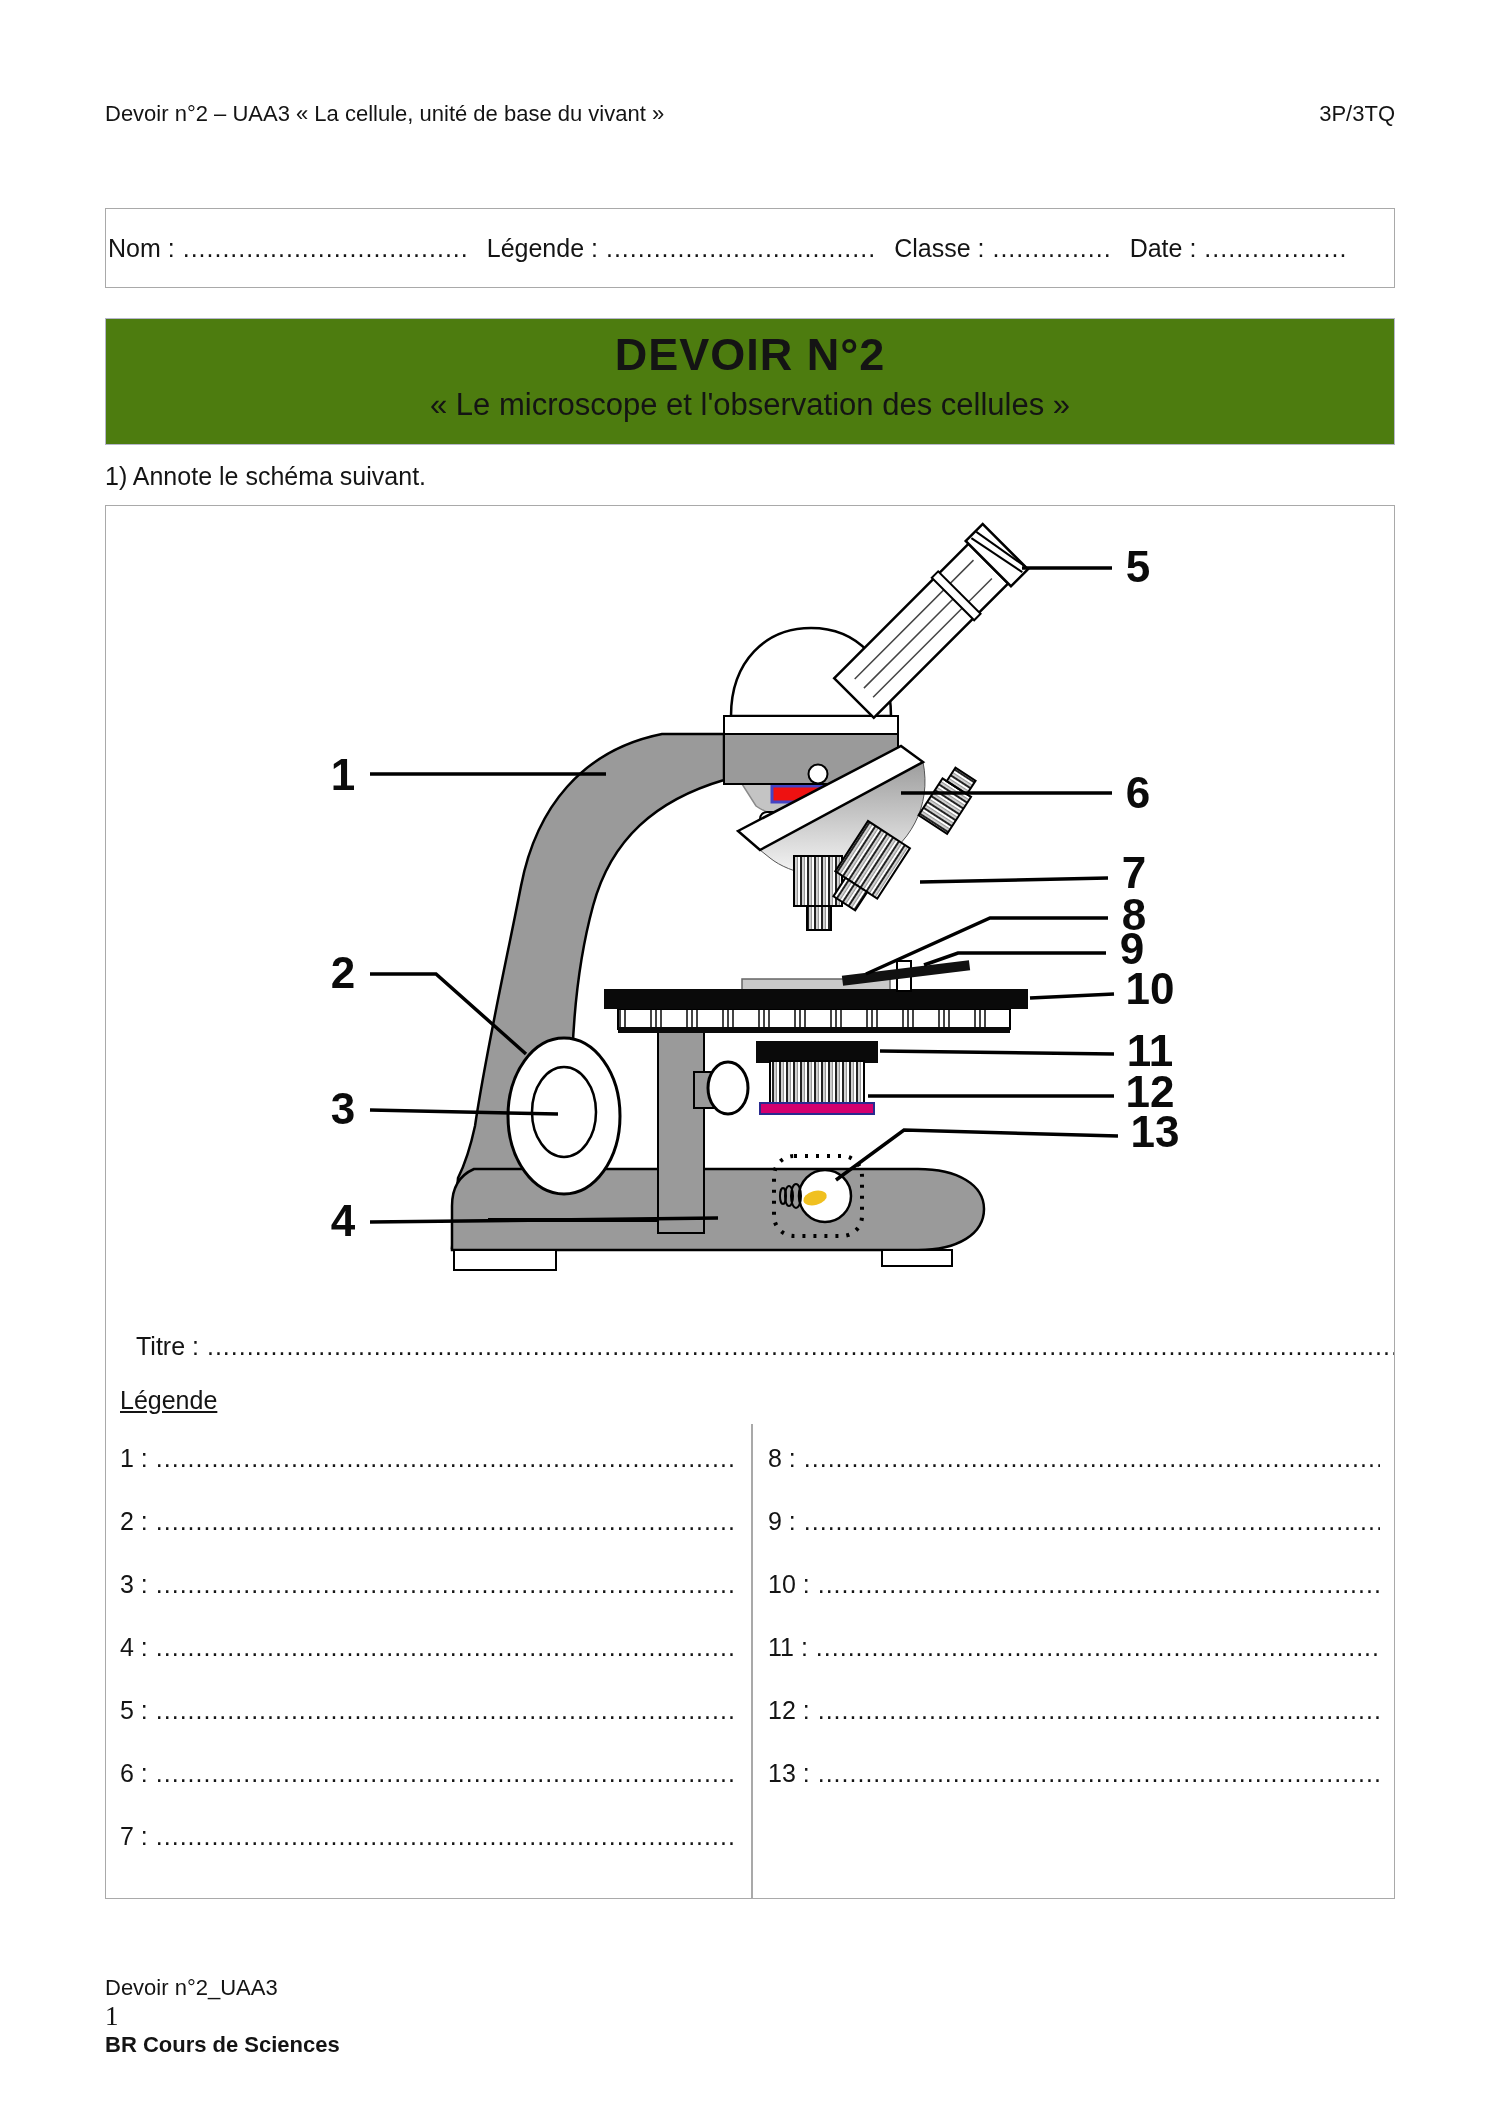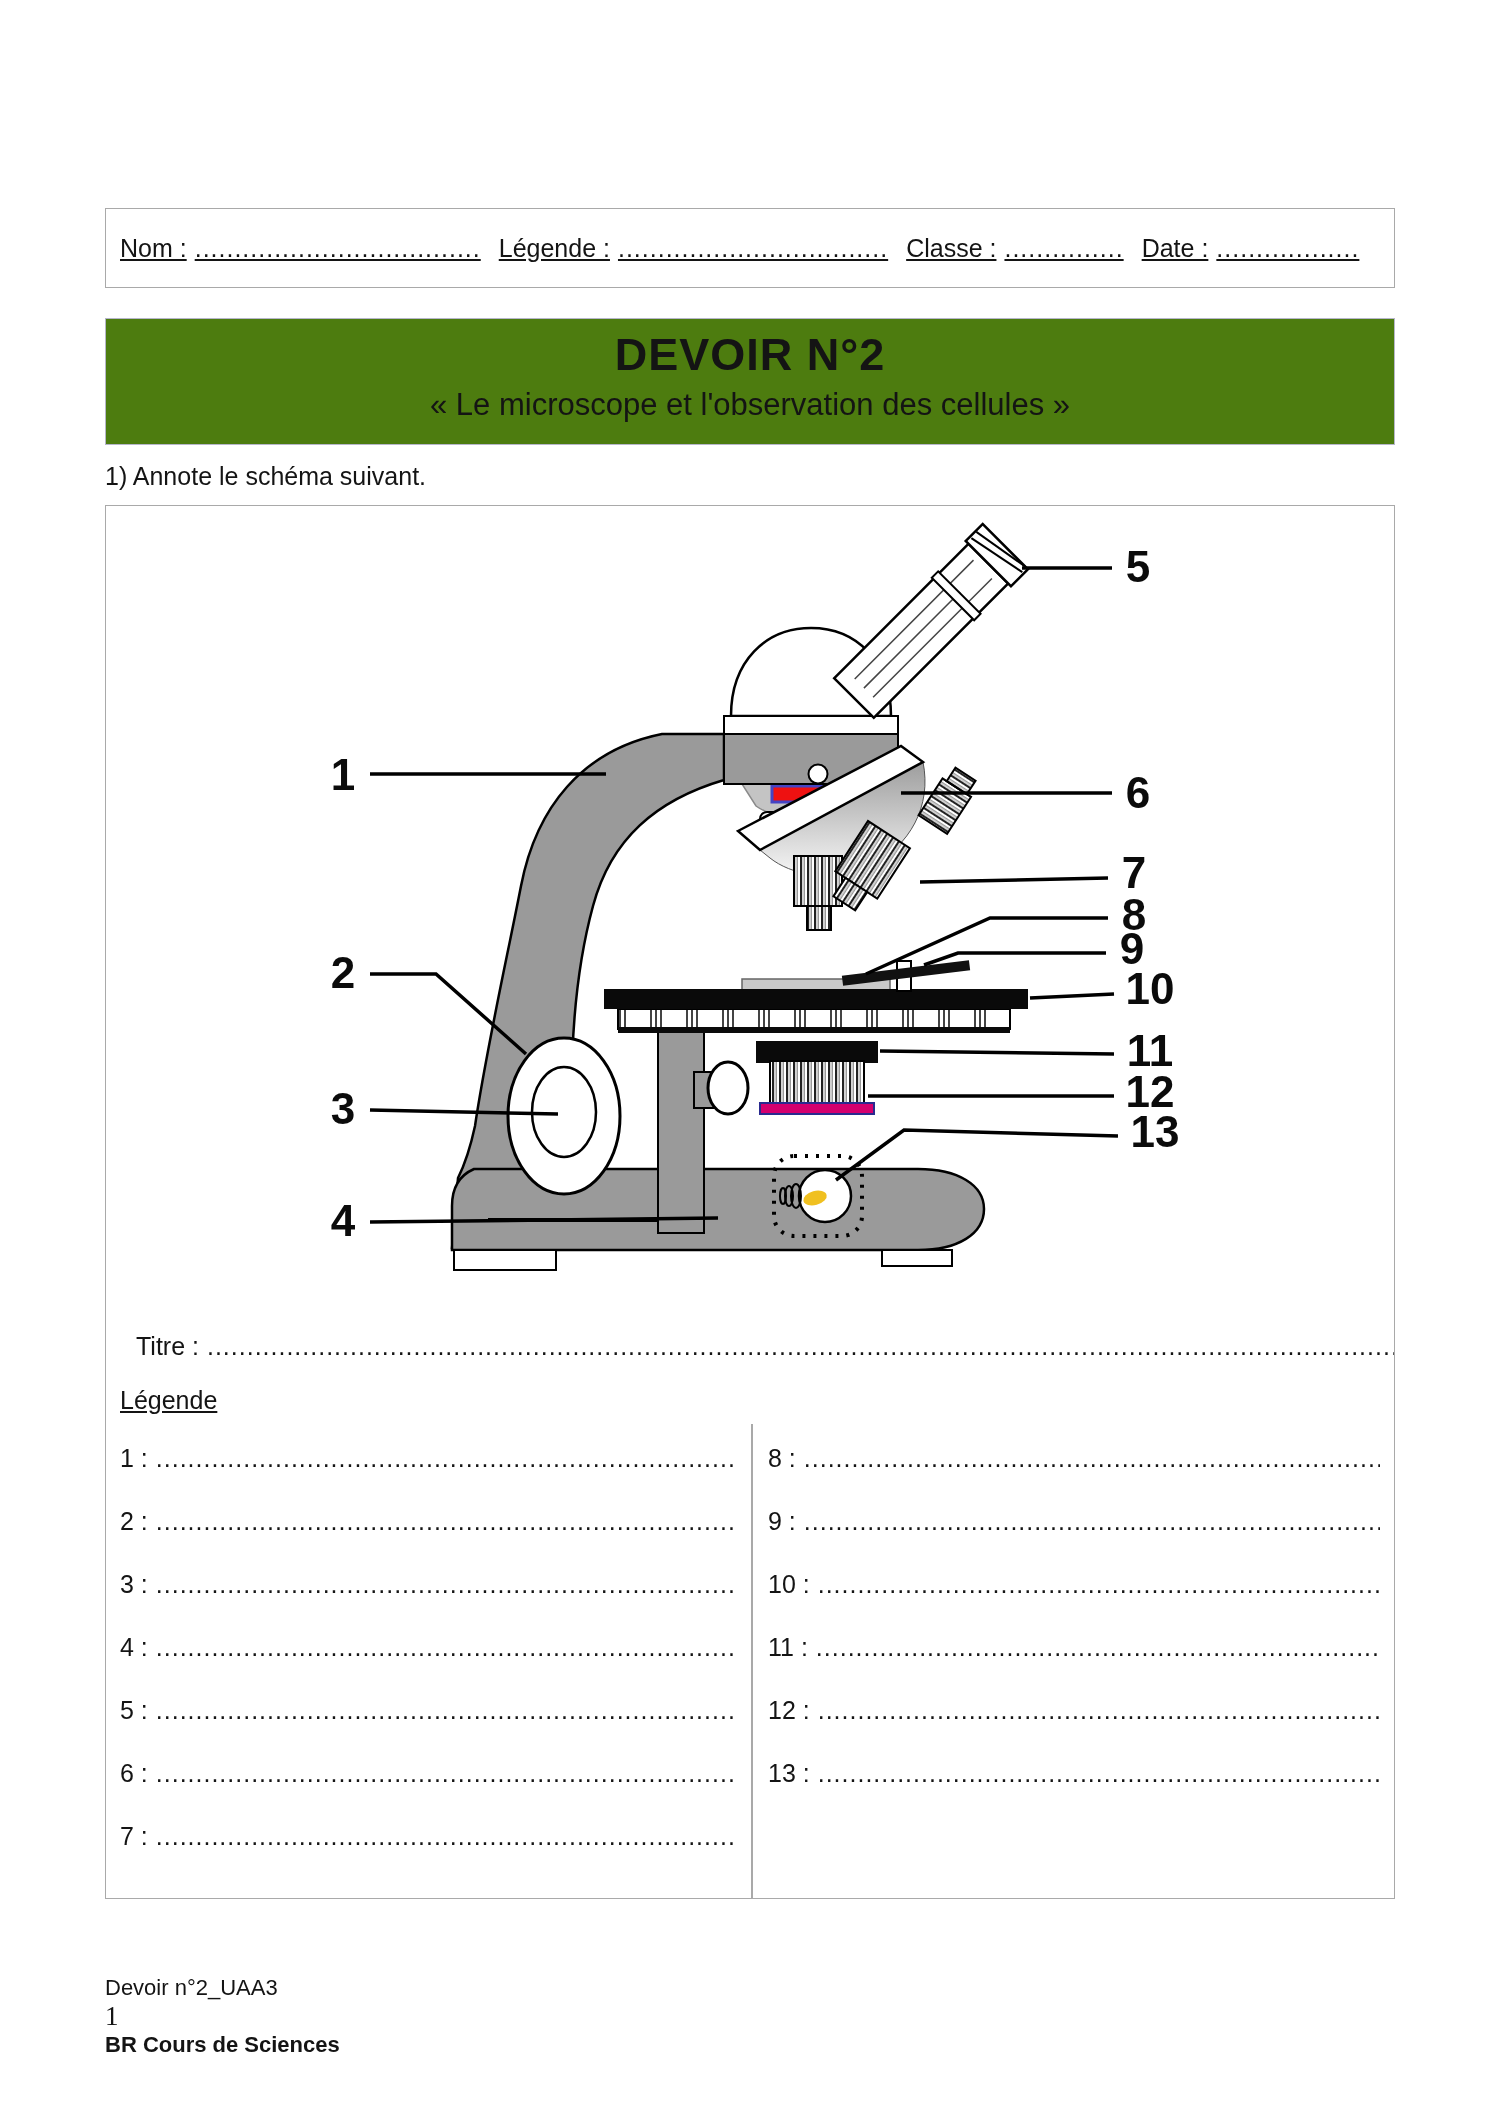--- a/index.html
+++ b/index.html
@@ -4,21 +4,21 @@
 <style>
   html,body{margin:0;padding:0;background:#ffffff;}
   body{font-family:"Liberation Sans", sans-serif;color:#141414;}
   .page{position:relative;width:1500px;height:2123px;background:#fff;overflow:hidden;}
 
   
   .hdr{position:absolute;left:105px;top:101px;width:1290px;display:flex;justify-content:space-between;font-size:22px;}
 
   
   .namebox{position:absolute;left:105px;top:208px;width:1290px;height:80px;border:1.5px solid #a9a9a9;
-           box-sizing:border-box;display:flex;align-items:center;font-size:25px;padding:0 14px;white-space:nowrap;overflow:hidden;text-decoration:underline;}
+           box-sizing:border-box;display:flex;align-items:center;font-size:25px;padding:0 2px;white-space:nowrap;overflow:hidden;}
   .namebox .seg{margin-right:8px;}
   .namebox .dots{letter-spacing:1px;margin-right:18px;}
 
   
   .titlebox{position:absolute;left:105px;top:318px;width:1290px;height:127px;background:#4d7c0f;
             border:1.5px solid #b6b6ca;box-sizing:border-box;text-align:center;}
   .titlebox .t1{font-size:45px;font-weight:bold;margin-top:10px;letter-spacing:1px;}
   .titlebox .t2{font-size:31px;margin-top:6px;}
 
   .question{position:absolute;left:105px;top:462px;font-size:25px;}
@@ -46,20 +46,24 @@
   .ftr .c{flex:1;text-align:center;font-family:"Liberation Serif", serif;font-size:27px;}
   .ftr .r{flex:1;text-align:right;font-weight:bold;}
 
   svg text.dlabel{font-family:"Liberation Sans", sans-serif;font-weight:800;font-size:44px;fill:#0b0b0b;}
 </style>
 </head>
 <body>
 
 <div class="page">
 
+  <div class="hdr">
+    <span>Devoir n°2 – UAA3 « La cellule, unité de base du vivant »</span>
+    <span>3P/3TQ</span>
+  </div>
 
   <div class="namebox">
     <span class="seg">Nom :</span>
     <span class="dots">....................................</span>
     <span class="seg">Légende :</span>
     <span class="dots">..................................</span>
     <span class="seg">Classe :</span>
     <span class="dots">...............</span>
     <span class="seg">Date :</span>
     <span class="dots">..................</span>

